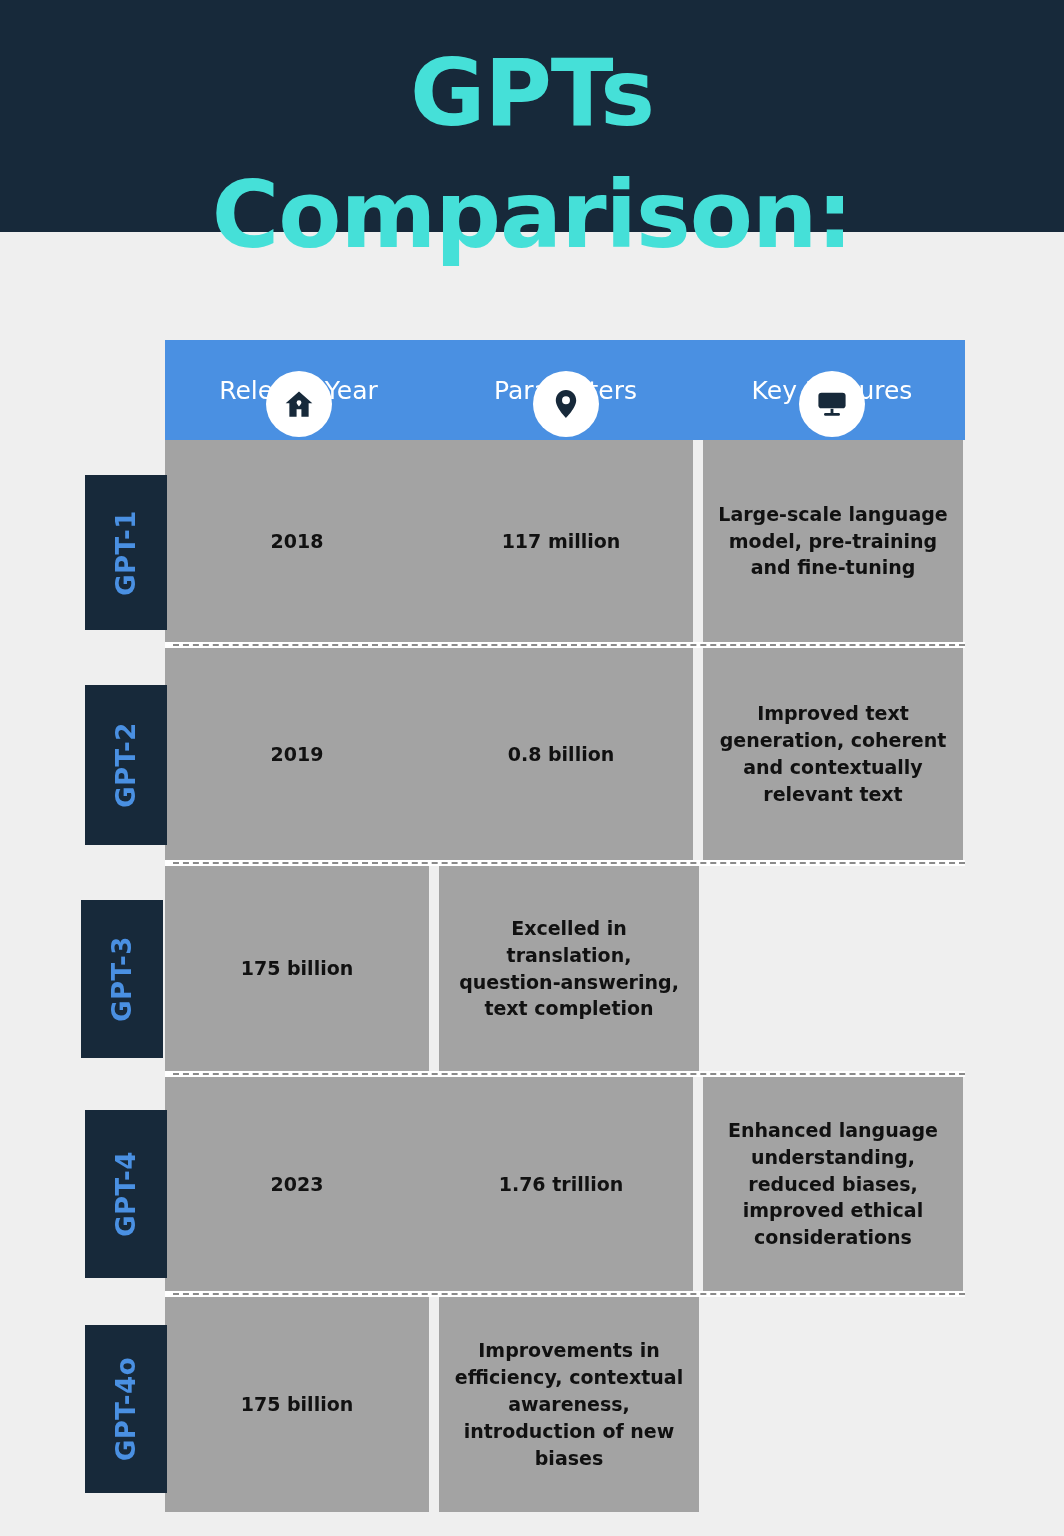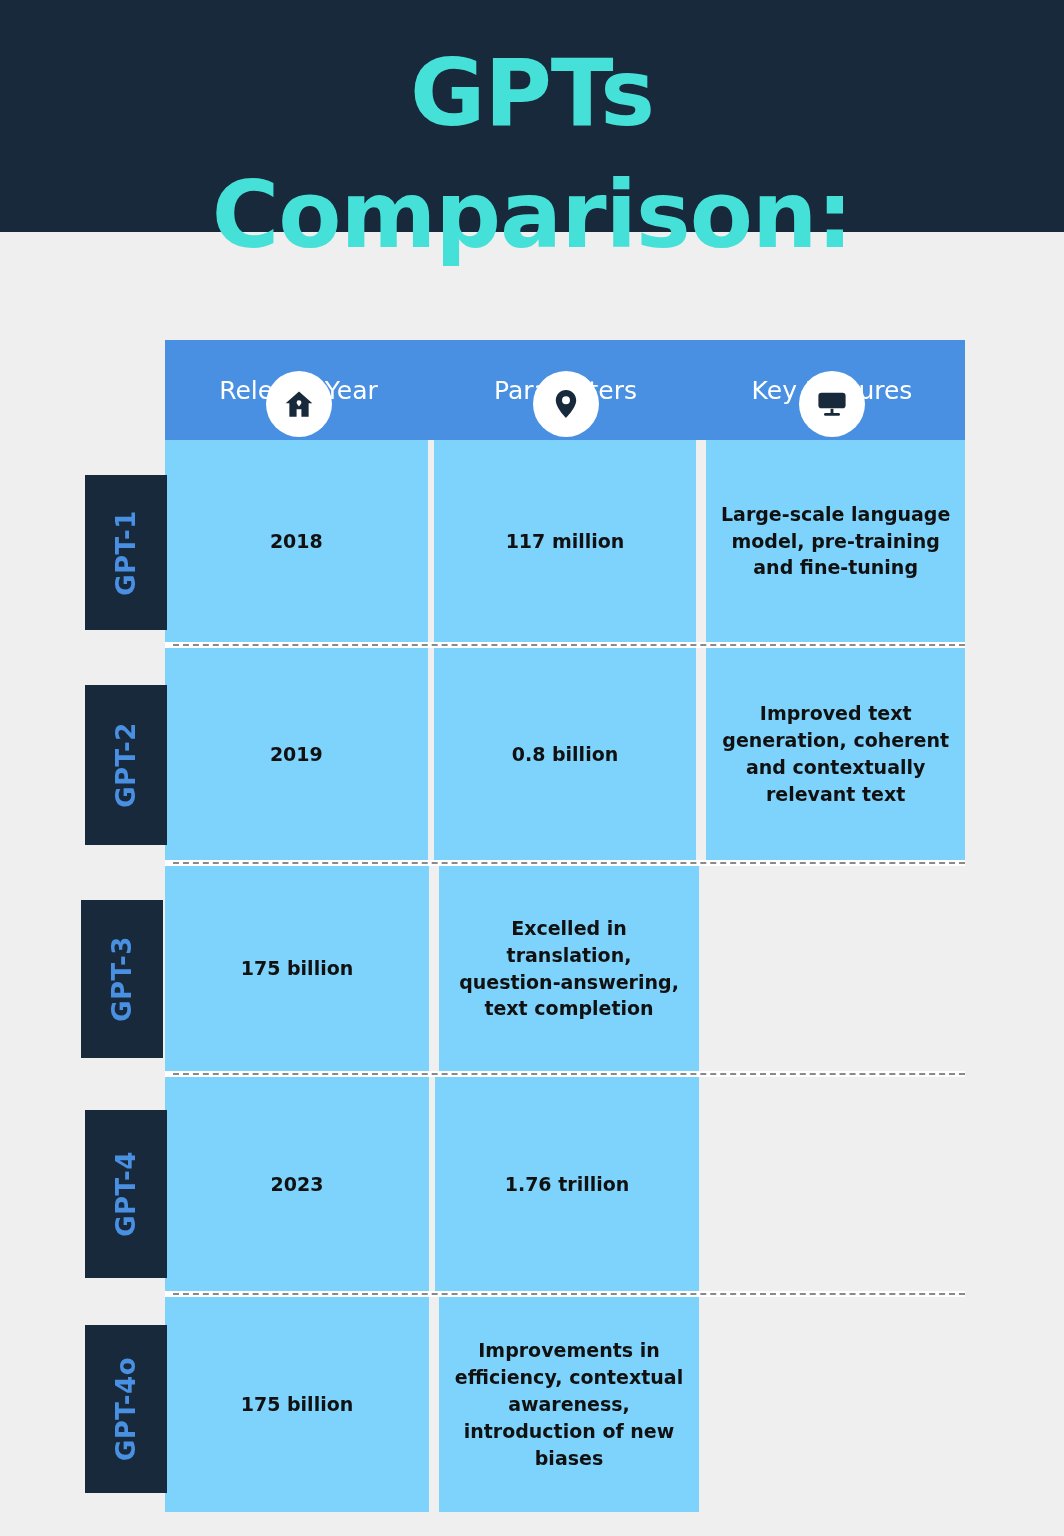--- a/index.html
+++ b/index.html
@@ -91,33 +91,33 @@
     position: relative;
     width: 800px;
   }
   .trow {
     position: relative;
     display: flex;
     background: transparent;
   }
   .td {
     position: relative;
-    background: #7dd3fc;
+    background: #a3a3a3;
     display: flex;
     align-items: center;
     justify-content: center;
     text-align: center;
     color: #111111;
     font-family: "DejaVu Sans", sans-serif;
     font-weight: 700;
     font-size: 19px;
     line-height: 1.42;
     padding: 8px 14px;
   }
-  .td.c1 { width: 264px; margin-right: 6px; }
+  .td.c1 { width: 264px; }
   .td.c2 { width: 264px; margin-right: 10px; }
   .td.c3 { width: 260px; }
 
   .rowsep {
     position: relative;
     height: 6px;
     width: 800px;
     background: #ffffff;
   }
   .rowsep i {
@@ -216,20 +216,21 @@
         <div class="td c2">175 billion</div>
         <div class="td c3">Excelled in translation, question-answering, text completion</div>
       </div>
       <div class="rowsep">
           <i></i>
         </div>
 
       <div class="trow" style="height:214px">
         <div class="td c1">2023</div>
         <div class="td c2">1.76 trillion</div>
+        <div class="td c3">Enhanced language understanding, reduced biases, improved ethical considerations</div>
       </div>
       <div class="rowsep">
           <i></i>
         </div>
 
       <div class="trow" style="height:215px">
         <div class="td c2">175 billion</div>
         <div class="td c3">Improvements in efficiency, contextual awareness, introduction of new biases</div>
       </div>
 

